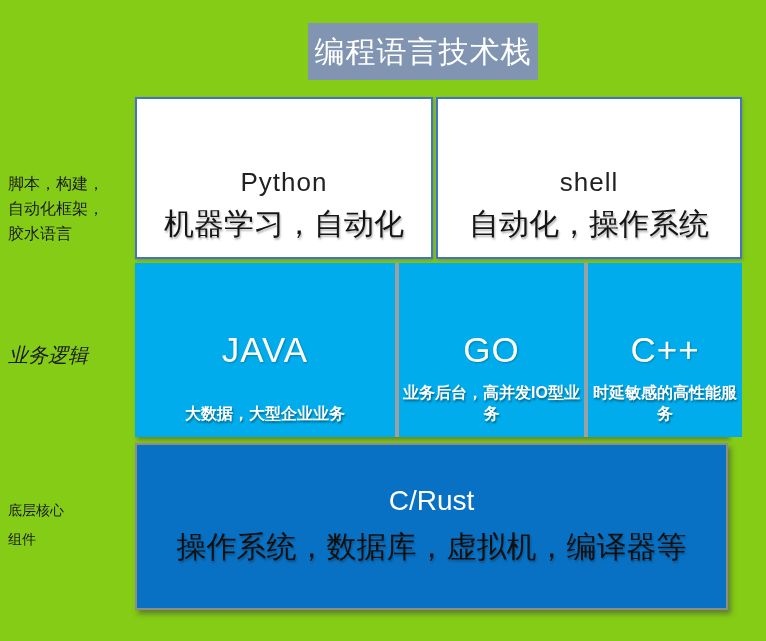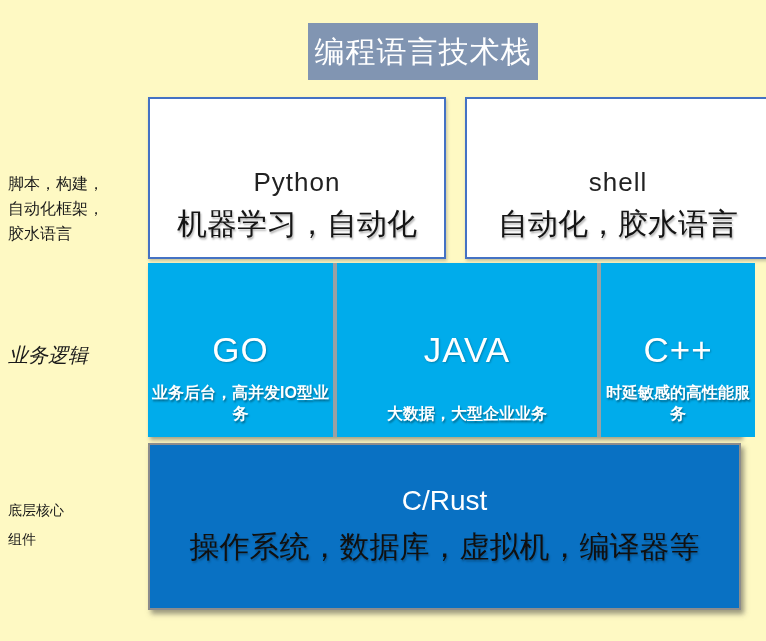--- a/index.html
+++ b/index.html
@@ -2,21 +2,21 @@
 <html style="--title-bg: #8195b2; --row1-border: #4472c4; --row2-bg: #00aceb; --row3-bg: #0971c3;"><head>
 <meta charset="utf-8">
 <style>
   * { margin: 0; padding: 0; box-sizing: border-box; }
   html, body { background: #ffffff; }
   body { font-family: "Liberation Sans", "DejaVu Sans", sans-serif; }
   .canvas {
     position: relative;
     width: 766px;
     height: 641px;
-    background: #fef9c3;
+    background: #84cc16;
     overflow: hidden;
   }
   .title {
     position: absolute;
     left: 308px; top: 23px;
     width: 230px; height: 57px;
     background: var(--title-bg, #8195b2);
     color: #ffffff;
     font-size: 30px;
     line-height: 57px;
@@ -30,21 +30,21 @@
     color: #1a1a1a;
     white-space: pre-line;
     text-align: left;
   }
   .side-label.l1 { top: 152px; font-size: 16px; line-height: 25px; margin-top: 19px; }
   .side-label.l2 { top: 342px; font-size: 20px; line-height: 26px; font-style: italic; }
   .side-label.l3 { top: 496px; font-size: 14px; line-height: 29px; }
 
   .row {
     position: absolute;
-    left: 148px;
+    left: 135px;
     width: 593px;
     display: flex;
   }
   .row1 { top: 97px; height: 162px; gap: 3px; }
   .row2 { top: 263px; height: 174px; gap: 4px; background: #9aa0a3;
           box-shadow: 2px 3px 4px rgba(60,60,60,0.45); }
   .row3 { top: 443px; height: 167px; }
 
   .cell {
     position: relative;
@@ -55,21 +55,21 @@
   }
   
   .row1 .cell {
     background: #ffffff;
     border: 2px solid var(--row1-border, #4472c4);
     justify-content: flex-end;
     padding-bottom: 12px;
     box-shadow: 1px 2px 3px rgba(90,90,90,0.35);
   }
   .cell-python { flex: 0 0 298px; }
-  .cell-shell  { flex: 0 0 306px; margin-left: 16px; }
+  .cell-shell  { flex: 0 0 306px; }
   .row1 .cell-name { font-size: 26px; color: #222222; letter-spacing: 1px; }
   .row1 .cell-desc {
     font-size: 30px; color: #151515; margin-top: 6px;
     text-shadow: 1px 2px 2px rgba(0,0,0,0.30);
   }
 
   
   .row2 .cell {
     background: var(--row2-bg, #00aceb);
     justify-content: center;
@@ -117,32 +117,32 @@
   <div class="side-label l3">底层核心
 组件</div>
 
   <div class="row row1">
     <div class="cell cell-python">
       <div class="cell-name">Python</div>
       <div class="cell-desc">机器学习，自动化</div>
     </div>
     <div class="cell cell-shell">
       <div class="cell-name">shell</div>
-      <div class="cell-desc">自动化，胶水语言</div>
+      <div class="cell-desc">自动化，操作系统</div>
     </div>
   </div>
 
   <div class="row row2">
+    <div class="cell cell-java">
+      <div class="cell-name">JAVA</div>
+      <div class="cell-desc">大数据，大型企业业务</div>
+    </div>
     <div class="cell cell-go">
       <div class="cell-name">GO</div>
       <div class="cell-desc">业务后台，高并发IO型业务</div>
-    </div>
-    <div class="cell cell-java">
-      <div class="cell-name">JAVA</div>
-      <div class="cell-desc">大数据，大型企业业务</div>
     </div>
     <div class="cell cell-cpp">
       <div class="cell-name">C++</div>
       <div class="cell-desc">时延敏感的高性能服务</div>
     </div>
   </div>
 
   <div class="row row3">
     <div class="cell cell-crust">
       <div class="cell-name">C/Rust</div>

